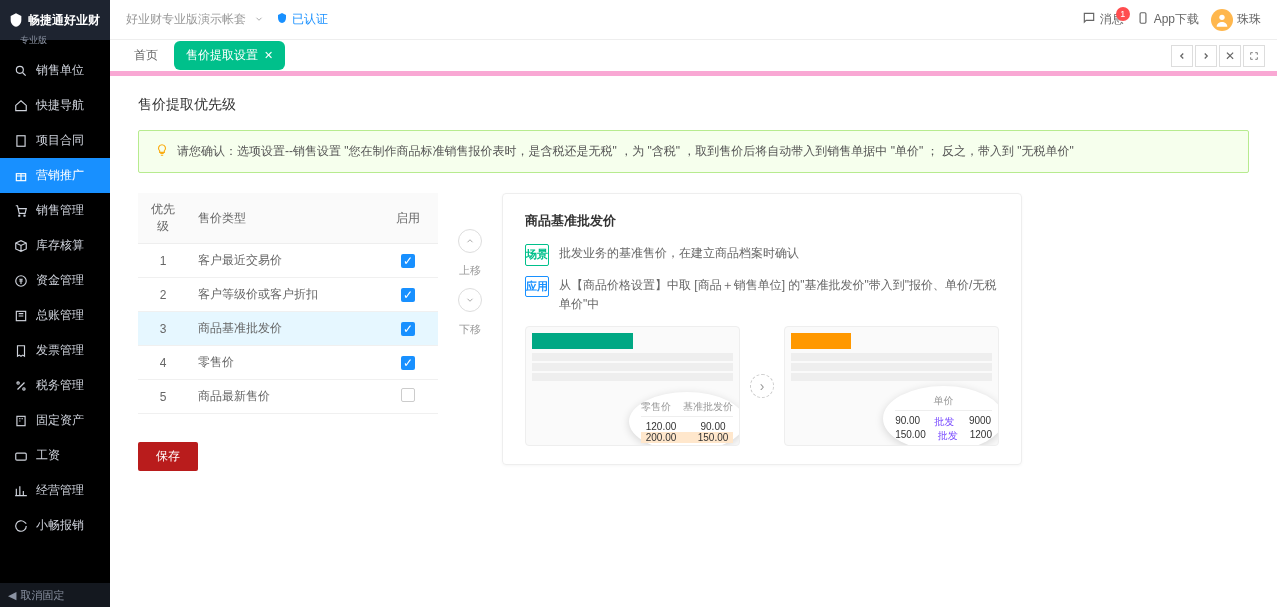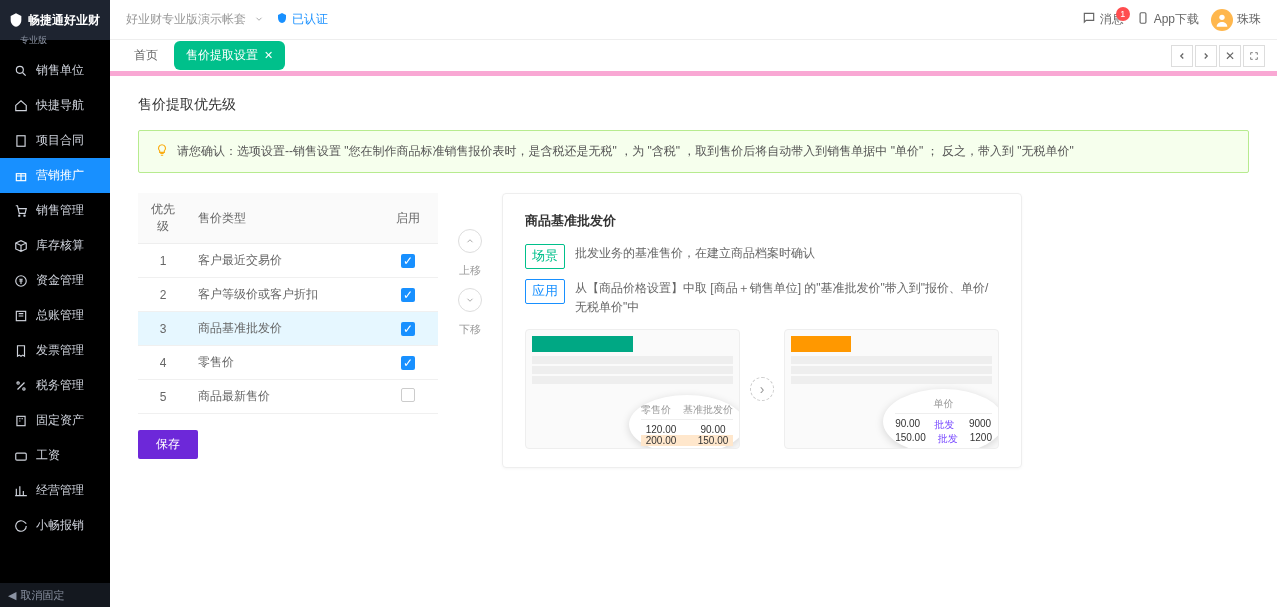--- a/index.html
+++ b/index.html
@@ -56,27 +56,27 @@
 th:last-child, td:last-child { text-align: center; }
 .priority-col { text-align: center; width: 50px; }
 .checkbox { width: 14px; height: 14px; border-radius: 2px; display: inline-flex; align-items: center; justify-content: center; }
 .checkbox.on { background: #1890ff; color: #fff; }
 .checkbox.off { border: 1px solid #ccc; background: #fff; }
 
 .move-btns { display: flex; flex-direction: column; gap: 10px; align-items: center; padding-top: 36px; }
 .move-btn { width: 24px; height: 24px; border: 1px solid #ddd; border-radius: 50%; display: flex; align-items: center; justify-content: center; cursor: pointer; color: #999; background: #fff; }
 .move-label { font-size: 11px; color: #999; }
 
-.save-btn { margin-top: 16px; background: #6d28d9; color: #fff; border: none; padding: 6px 18px; border-radius: 2px; cursor: pointer; font-size: 12px; }
+.save-btn { margin-top: 28px; background: #b91c1c; color: #fff; border: none; padding: 6px 18px; border-radius: 2px; cursor: pointer; font-size: 12px; }
 
 
 .detail-panel { flex: 1; border: 1px solid #eee; border-radius: 4px; padding: 18px 22px; max-width: 520px; box-shadow: 0 1px 3px rgba(0,0,0,0.04); }
 .detail-title { font-size: 13px; font-weight: bold; color: #333; margin-bottom: 14px; }
 .detail-row { display: flex; align-items: flex-start; gap: 10px; margin-bottom: 10px; font-size: 12px; color: #666; line-height: 1.6; }
-.tag { padding: 1px 6px; border-radius: 2px; font-size: 13px; flex-shrink: 0; }
+.tag { padding: 1px 0; border-radius: 2px; font-size: 11px; flex-shrink: 0; font-weight: bold; }
 .tag.green { border: 1px solid #00c08b; color: #00c08b; }
 .tag.blue { border: 1px solid #1890ff; color: #1890ff; }
 
 .illustration { display: flex; align-items: center; gap: 10px; margin-top: 12px; }
 .mini-table { flex: 1; border: 1px solid #eee; border-radius: 4px; padding: 6px; background: #fafafa; position: relative; height: 120px; overflow: hidden; }
 .mini-header { height: 16px; background: #00a884; width: 50%; margin-bottom: 4px; }
 .mini-header.orange { background: #ff9800; }
 .mini-rows { display: flex; flex-direction: column; gap: 2px; }
 .mini-row { height: 8px; background: #eee; }
 .mini-zoom { position: absolute; bottom: -6px; right: -6px; background: #fff; border-radius: 50%/50%; box-shadow: 0 2px 8px rgba(0,0,0,0.15); padding: 8px 12px; font-size: 10px; }

